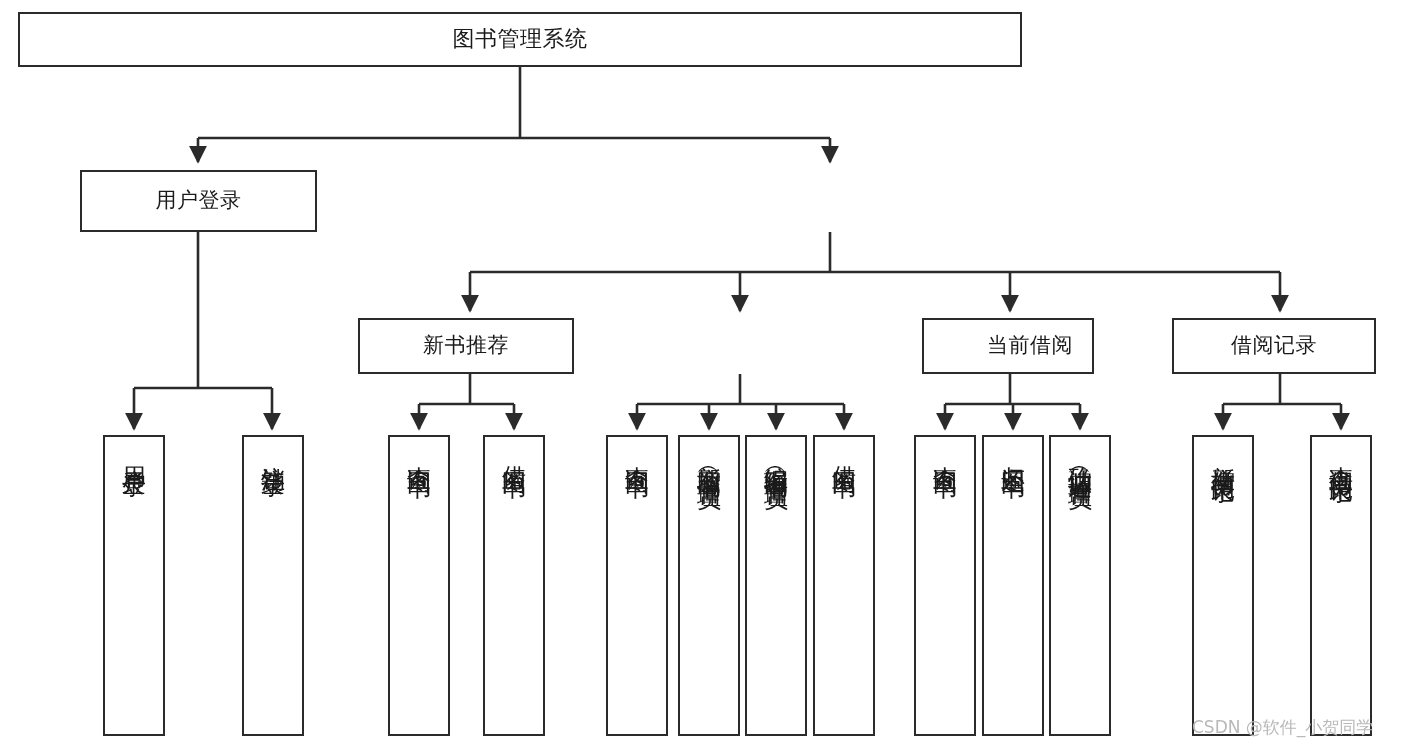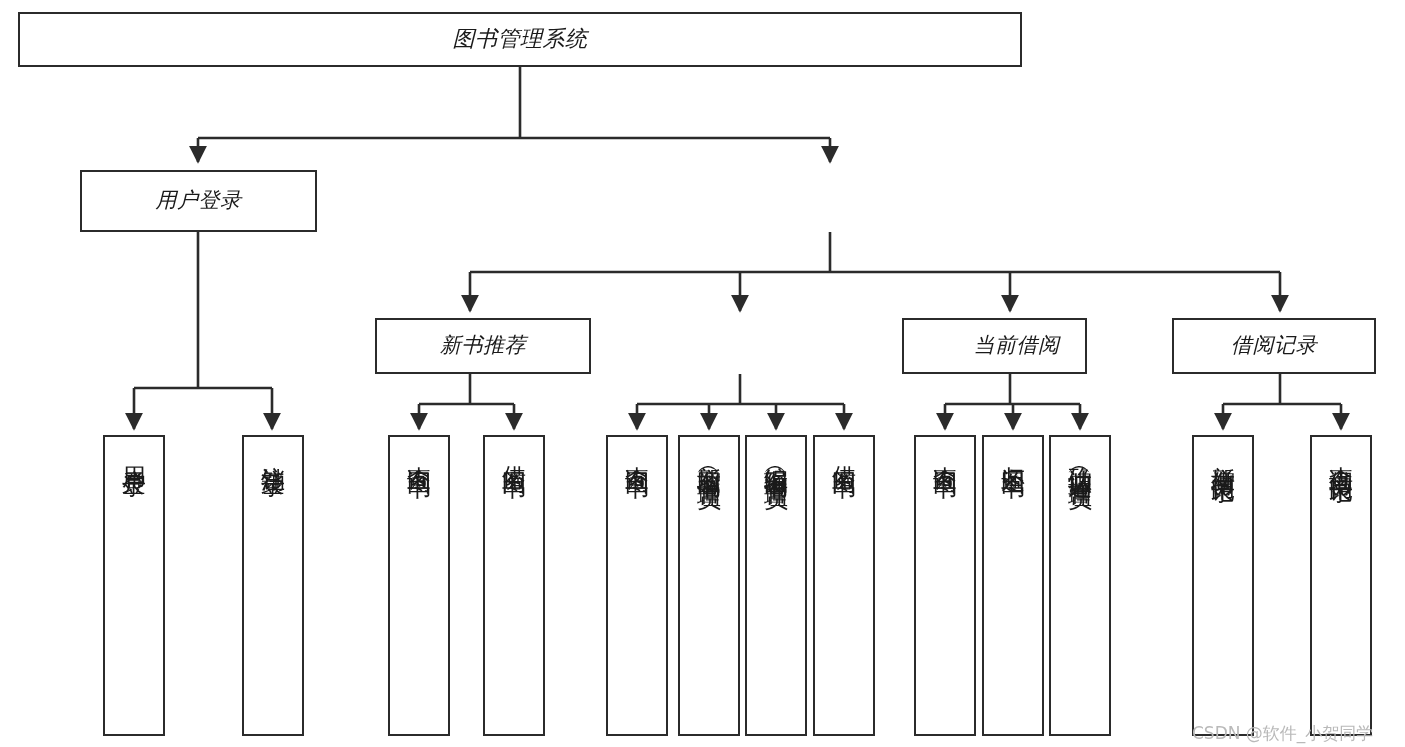--- a/index.html
+++ b/index.html
@@ -39,21 +39,20 @@
   .node-label {
     display: block;
     text-align: center;
     line-height: 1.12;
     white-space: nowrap;
   }
   
   .node.horiz .node-label {
     font-size: 21px;
     letter-spacing: 0.5px;
-    font-style: italic;
   }
   .node.root .node-label {
     font-size: 22px;
   }
   
   .node.vert {
     align-items: flex-start;
     padding-top: 10px;
   }
   .node.vert .node-label {
@@ -129,24 +128,24 @@
   </svg>
 
   <div class="node horiz root" style="left:18px; top:12px; width:1004px; height:55px;">
     <span class="node-label">图书管理系统</span>
   </div>
 
   <div class="node horiz" style="left:80px; top:170px; width:237px; height:62px;">
     <span class="node-label">用户登录</span>
   </div>
 
-  <div class="node horiz" style="left:375px; top:318px; width:216px; height:56px;">
+  <div class="node horiz" style="left:358px; top:318px; width:216px; height:56px;">
     <span class="node-label">新书推荐</span>
   </div>
-  <div class="node horiz" style="left:902px; top:318px; width:185px; height:56px;padding-left:44px;">
+  <div class="node horiz" style="left:922px; top:318px; width:172px; height:56px;padding-left:44px;">
     <span class="node-label">当前借阅</span>
   </div>
   <div class="node horiz" style="left:1172px; top:318px; width:204px; height:56px;">
     <span class="node-label">借阅记录</span>
   </div>
 
   <div class="node vert" style="left:103px; top:435px; width:62px; height:301px;">
     <span class="node-label">用户登录</span>
   </div>
   <div class="node vert" style="left:242px; top:435px; width:62px; height:301px;">
@@ -179,15 +178,15 @@
   <div class="node vert" style="left:1049px; top:435px; width:62px; height:301px;">
     <span class="node-label">确认归还（管理员）</span>
   </div>
   <div class="node vert" style="left:1192px; top:435px; width:62px; height:301px;">
     <span class="node-label">新增借阅记录</span>
   </div>
   <div class="node vert" style="left:1310px; top:435px; width:62px; height:301px;">
     <span class="node-label">查询借阅记录</span>
   </div>
 
-  <div class="watermark" style="left:1192px; top:716px;margin-top:6px;">CSDN @软件_小贺同学</div>
+  <div class="watermark" style="left:1192px; top:716px;">CSDN @软件_小贺同学</div>
 
 </div>
 
 </body></html>

